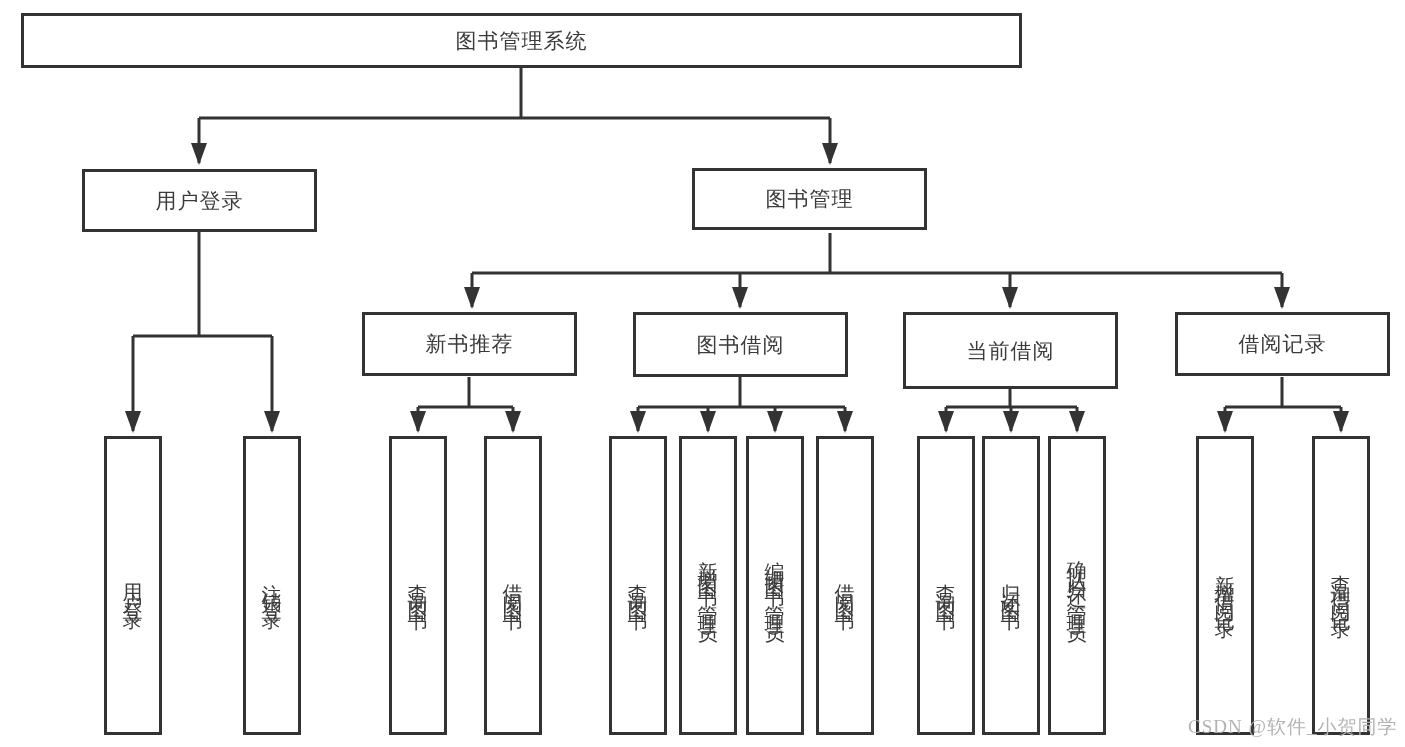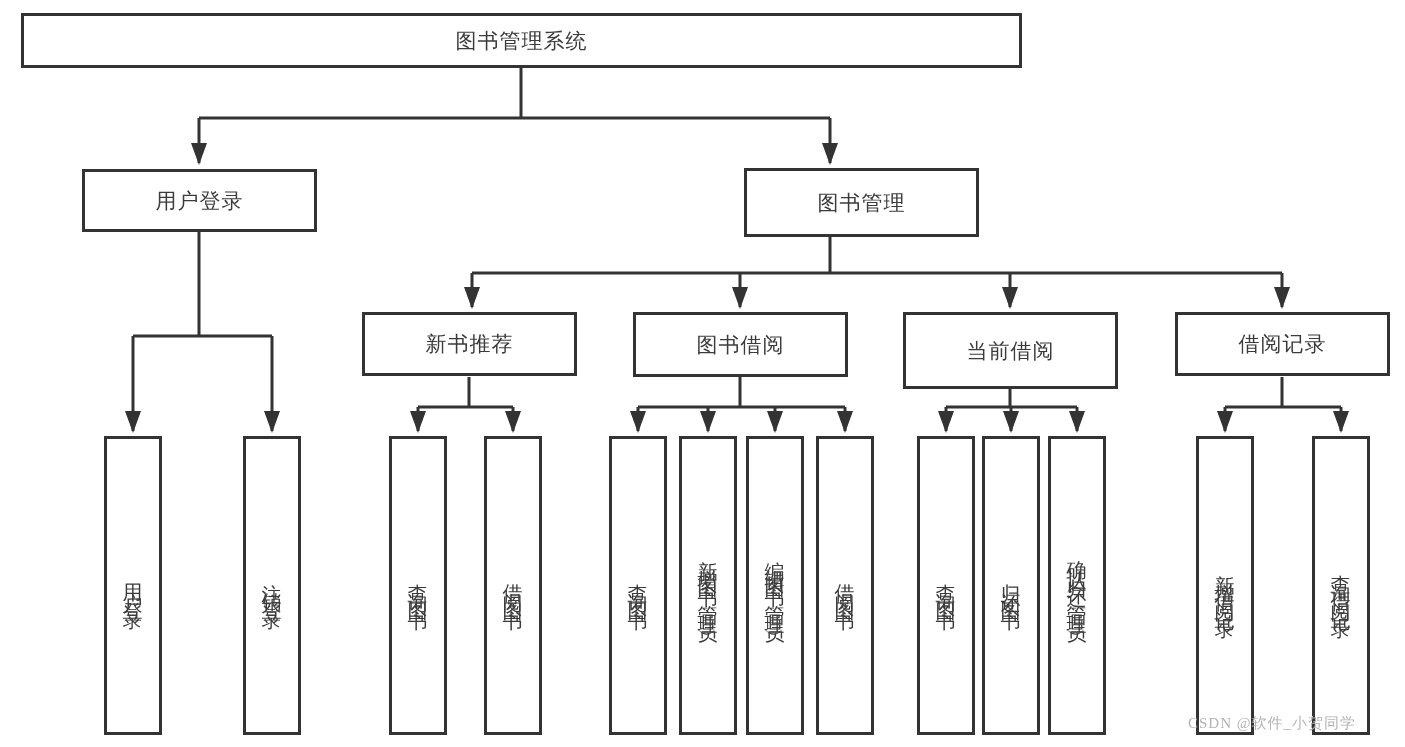--- a/index.html
+++ b/index.html
@@ -21,21 +21,21 @@
     background:#fff; color:var(--text,#3b3b3b);
     display:flex; align-items:center; justify-content:center;
   }
   .hnode { font-size:21px; letter-spacing:1px; white-space:nowrap; }
   .vnode {
     writing-mode:vertical-rl; text-orientation:mixed;
     font-size:20px; letter-spacing:9px; line-height:1;
   }
   .watermark {
     position:absolute; left:1188px; top:714px;
-    color:var(--watermark,#b3b3b3); font-size:15px; letter-spacing:1px;
+    color:var(--watermark,#b3b3b3); font-size:19px; letter-spacing:1px;
     white-space:nowrap;
   }
 </style>
 </head>
 <body>
 
 <div class="stage">
 
   <svg class="connectors" viewBox="0 0 1405 747" xmlns="http://www.w3.org/2000/svg">
     <defs>
@@ -71,21 +71,21 @@
     <line class="arrow" x1="946" y1="407" x2="946" y2="431" marker-end="url(#arrow)"></line>
     <line class="arrow" x1="1011" y1="407" x2="1011" y2="431" marker-end="url(#arrow)"></line>
     <line class="arrow" x1="1077" y1="407" x2="1077" y2="431" marker-end="url(#arrow)"></line>
     <line class="arrow" x1="1225" y1="407" x2="1225" y2="431" marker-end="url(#arrow)"></line>
     <line class="arrow" x1="1341" y1="407" x2="1341" y2="431" marker-end="url(#arrow)"></line>
   </svg>
 
   <div class="node hnode" style="left:21px;top:13px;width:1001px;height:55px;">图书管理系统</div>
 
   <div class="node hnode" style="left:82px;top:169px;width:235px;height:63px;">用户登录</div>
-  <div class="node hnode" style="left:744px;top:168px;width:235px;height:69px;">图书管理</div>
+  <div class="node hnode" style="left:692px;top:168px;width:235px;height:62px;">图书管理</div>
 
   <div class="node hnode" style="left:633px;top:312px;width:215px;height:65px;">图书借阅</div>
   <div class="node hnode" style="left:362px;top:312px;width:215px;height:64px;">新书推荐</div>
   <div class="node hnode" style="left:903px;top:312px;width:215px;height:77px;">当前借阅</div>
   <div class="node hnode" style="left:1175px;top:312px;width:215px;height:64px;text-align:right;">借阅记录</div>
 
   <div class="node vnode" style="left:104px;top:436px;width:58px;height:299px;">用户登录</div>
   <div class="node vnode" style="left:243px;top:436px;width:58px;height:299px;">注销登录</div>
 
   <div class="node vnode" style="left:389px;top:436px;width:58px;height:299px;">查询图书</div>

